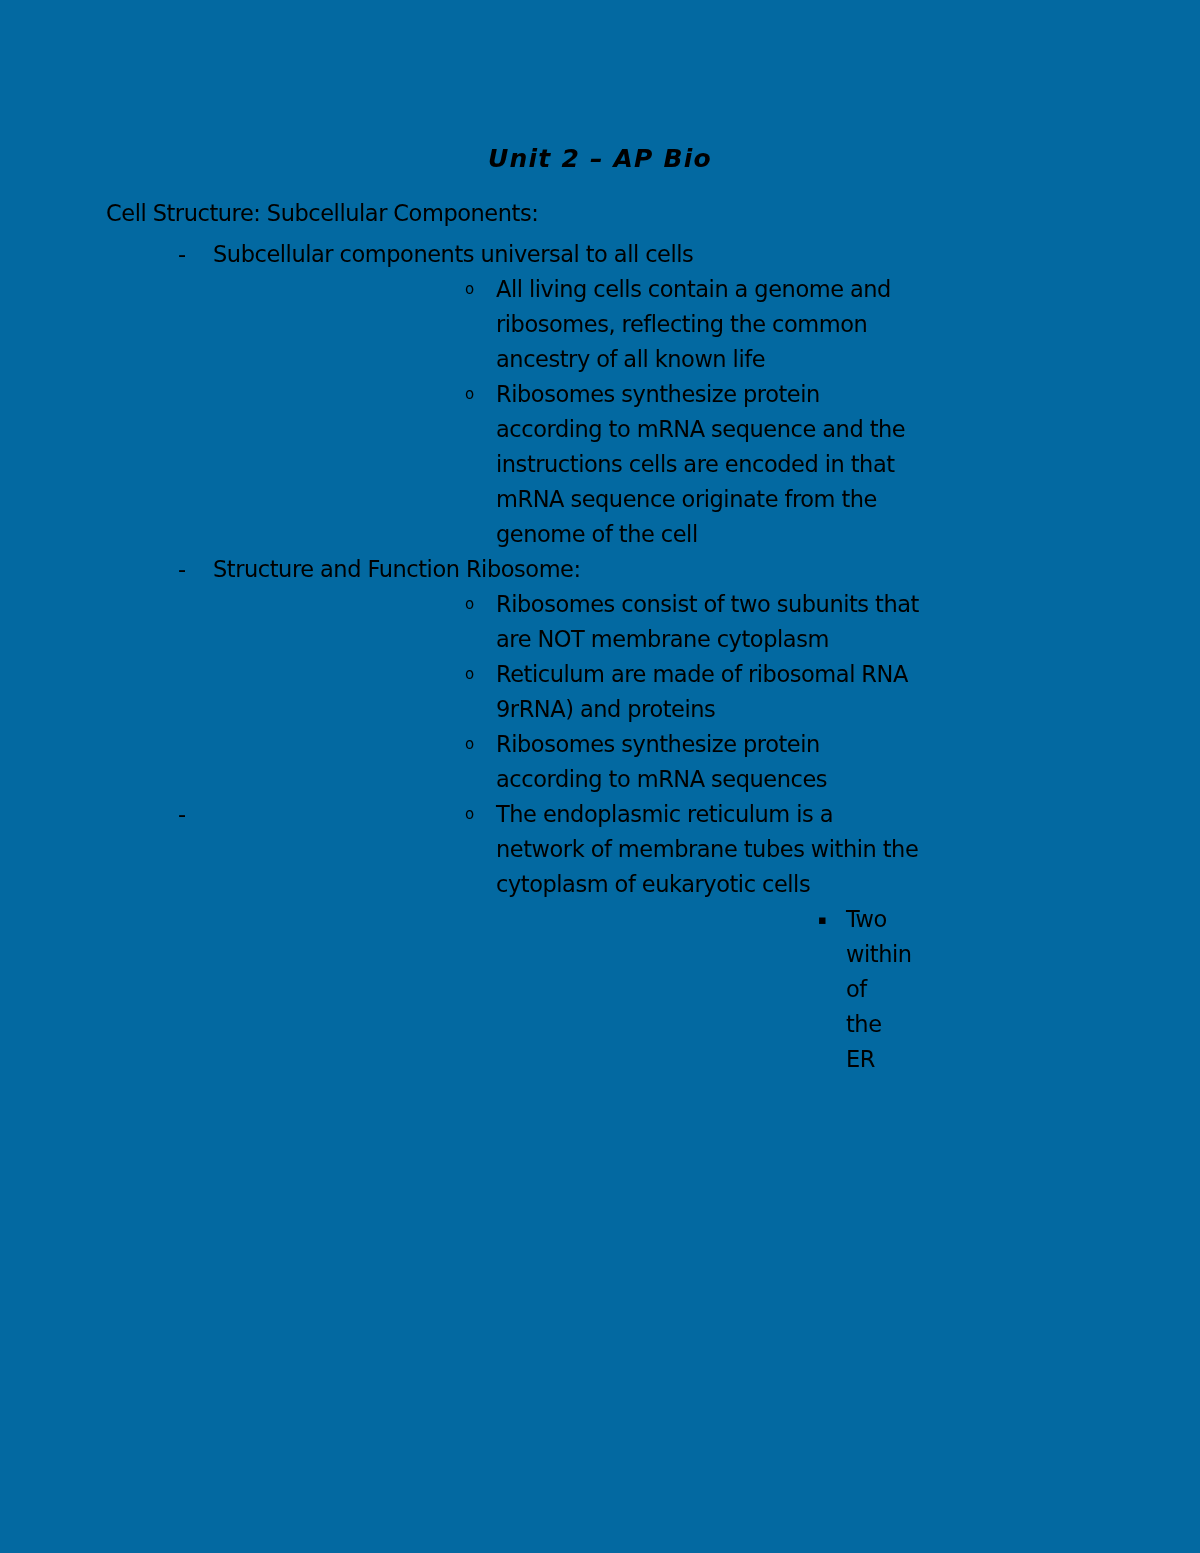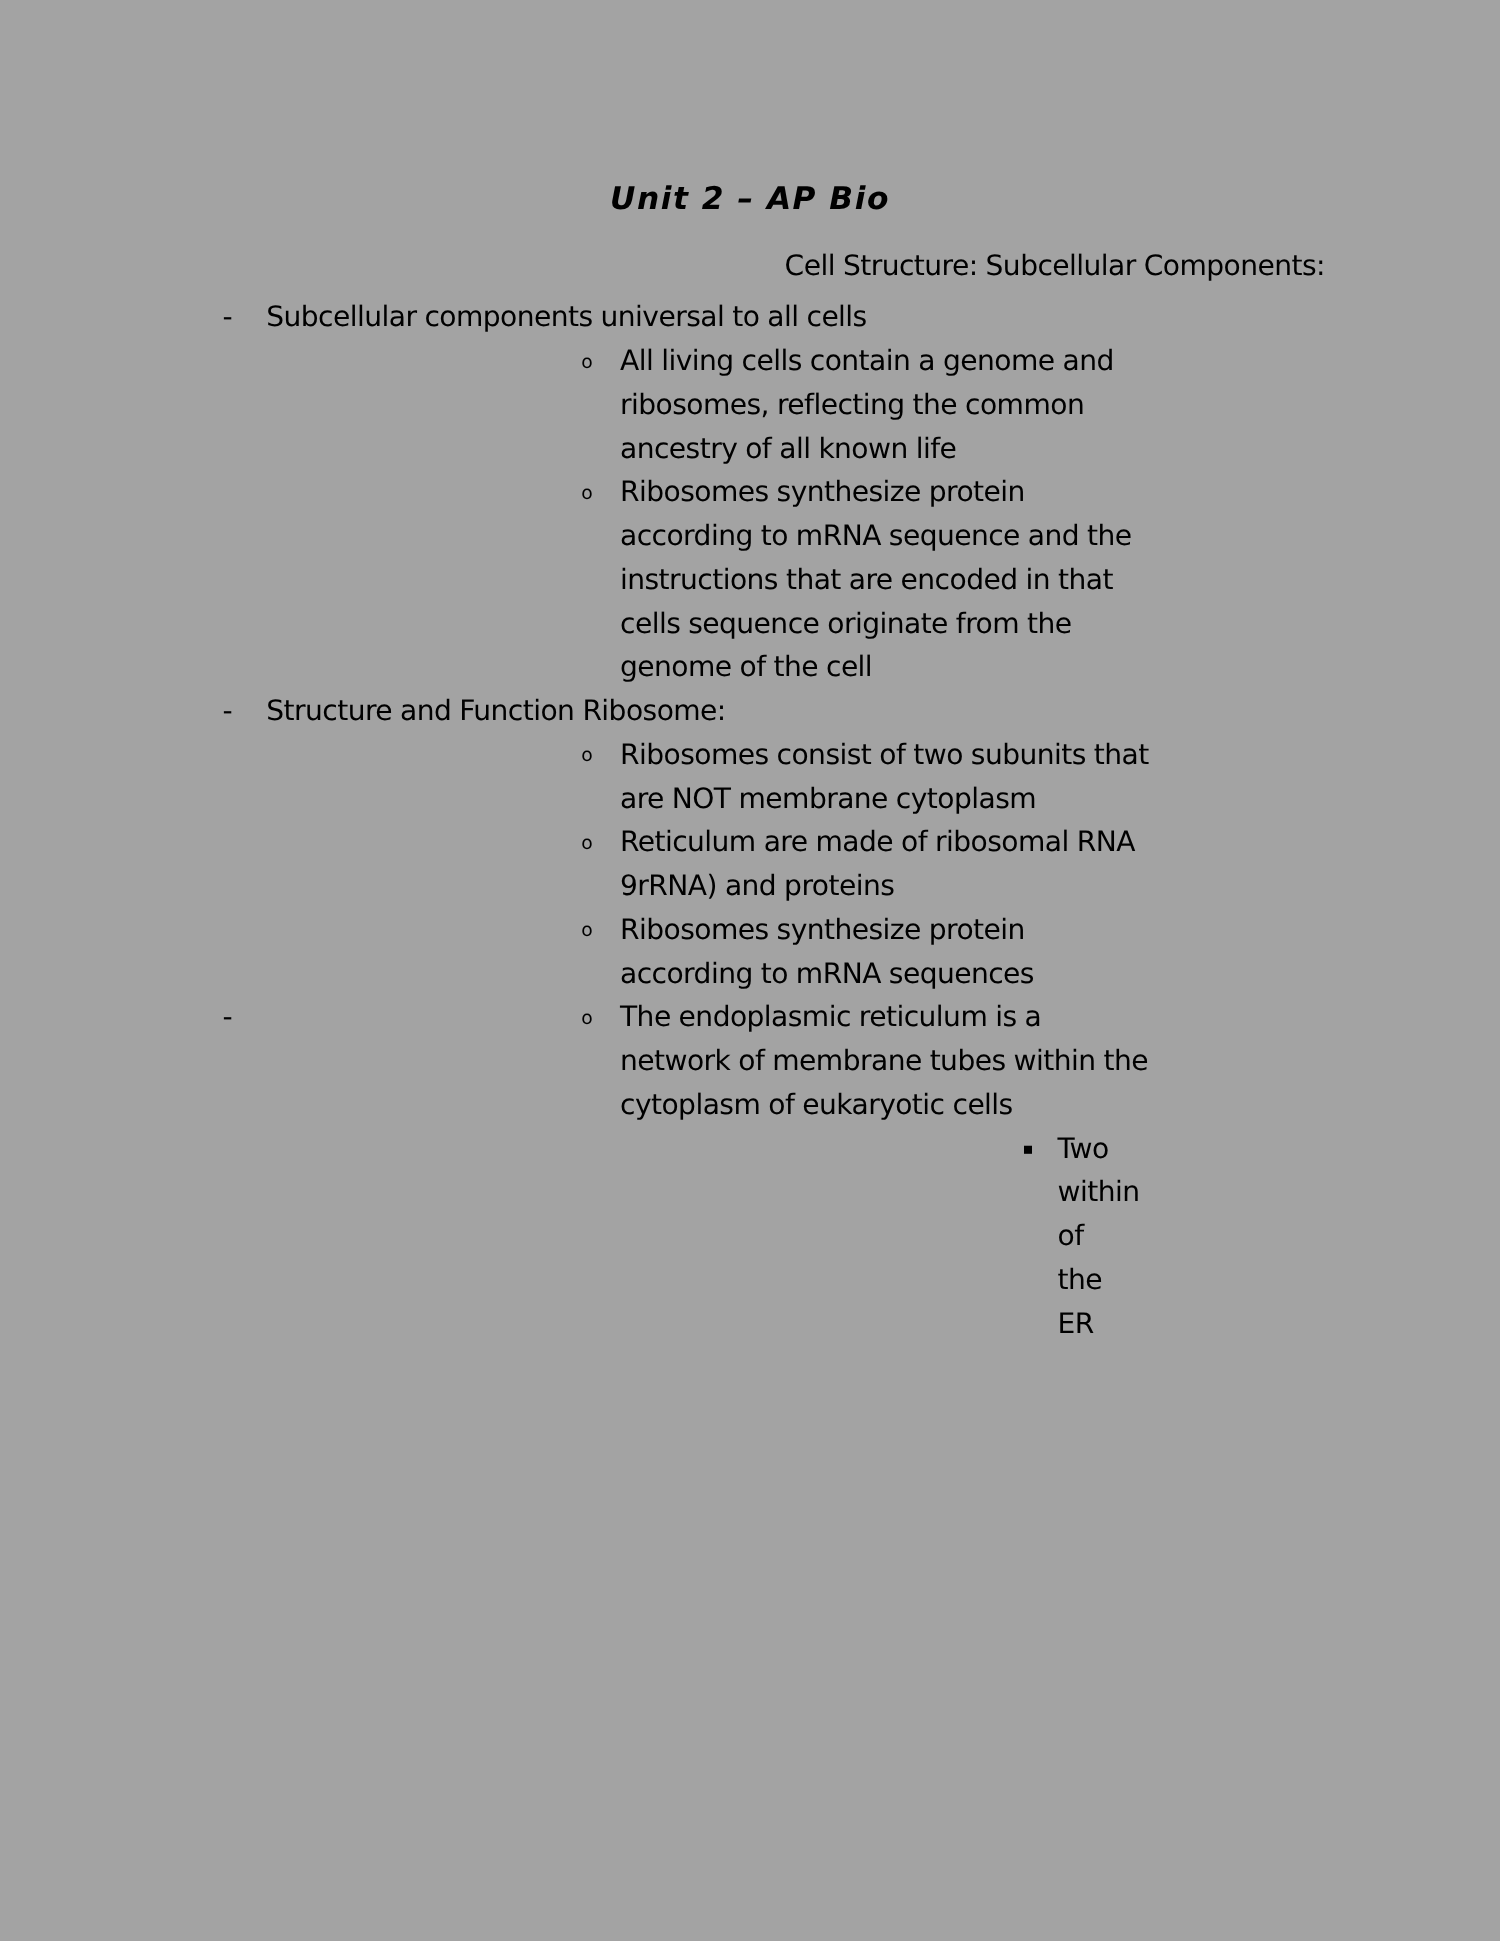--- a/index.html
+++ b/index.html
@@ -13,21 +13,21 @@
     height: 1553px;
     font-family: "DejaVu Sans", sans-serif;
     color: #000000;
     overflow: hidden;
   }
 
   .page {
     position: relative;
     width: 1200px;
     height: 1553px;
-    background: #a3a3a3;
+    background: #0369a1;
     box-sizing: border-box;
     padding: 0;
   }
 
   
   .doc-title {
     position: absolute;
     left: 142px;
     top: 142px;
     width: 916px;
@@ -44,28 +44,27 @@
   
   .body-block {
     position: absolute;
     left: 0;
     top: 196px;
     width: 1200px;
   }
 
   .heading-line {
     margin: 0 0 6px 0;
-    padding-left: 78px;
+    padding-left: 106px;
     padding-right: 140px;
     font-size: 22.5px;
     line-height: 35px;
     font-family: "DejaVu Sans", sans-serif;
     letter-spacing: -0.45px;
     word-spacing: -0.3px;
-    text-align: right;
   }
 
   
   ul.outline,
   ul.outline ul {
     list-style: none;
     margin: 0;
     padding: 0;
   }
 
@@ -131,21 +130,21 @@
         <ul>
           <li class="lvl2">
             <span class="row">
               <span class="bullet">o</span>
               <span class="row-text">All living cells contain a genome and ribosomes, reflecting the common ancestry of all known life</span>
             </span>
           </li>
           <li class="lvl2">
             <span class="row">
               <span class="bullet">o</span>
-              <span class="row-text">Ribosomes synthesize protein according to mRNA sequence and the instructions that are encoded in that cells sequence originate from the genome of the cell</span>
+              <span class="row-text">Ribosomes synthesize protein according to mRNA sequence and the instructions cells are encoded in that mRNA sequence originate from the genome of the cell</span>
             </span>
           </li>
         </ul>
       </li>
 
       <li class="lvl1">
         <span class="row">
           <span class="bullet">-</span>
           <span class="row-text">Structure and Function Ribosome:</span>
         </span>

